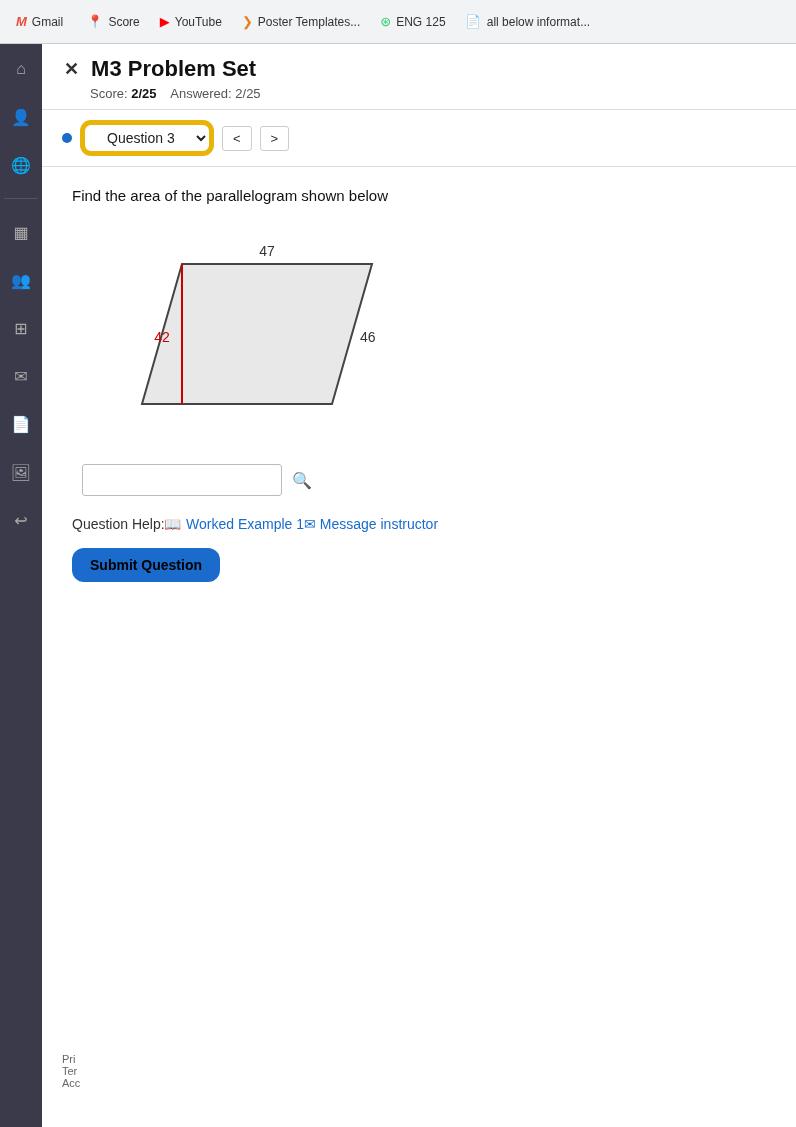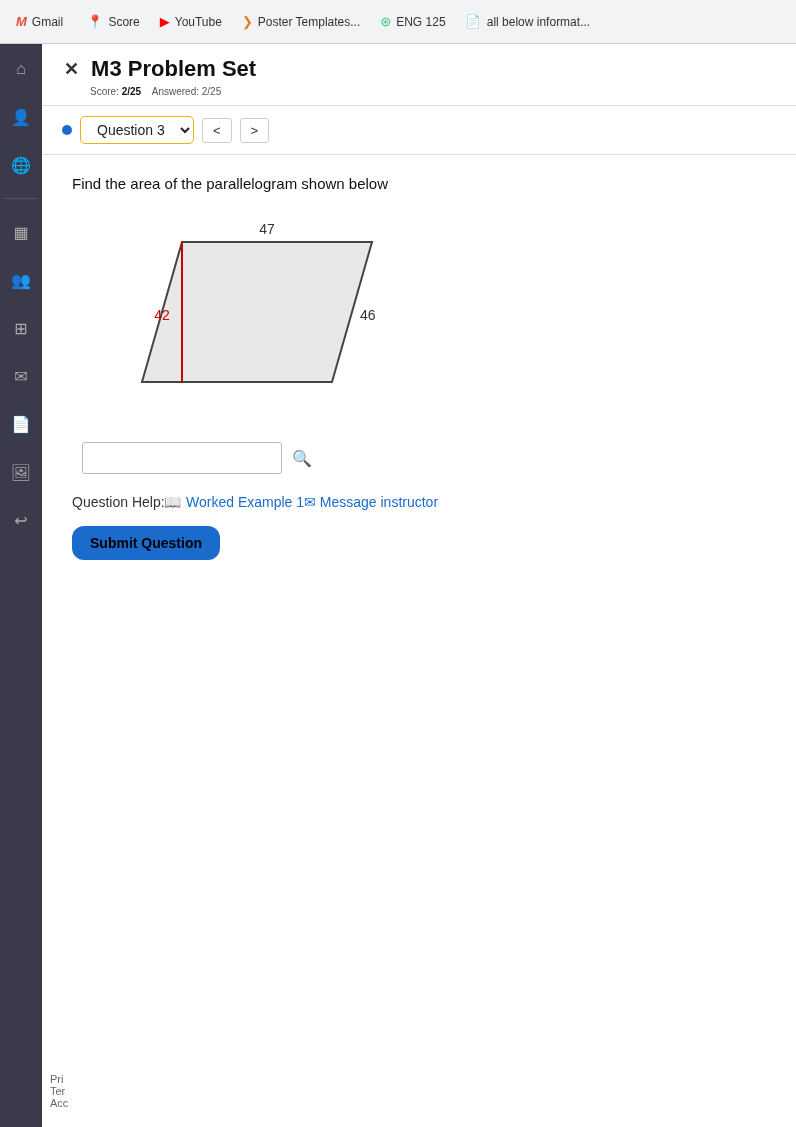--- a/index.html
+++ b/index.html
@@ -90,21 +90,21 @@
     .problem-title .close-x {
       background: none;
       border: none;
       font-size: 18px;
       font-weight: bold;
       color: #333;
       cursor: pointer;
       padding: 0 2px;
     }
     .problem-score {
-      font-size: 10px;
+      font-size: 13px;
       color: #555;
       margin-top: 4px;
       margin-left: 28px;
     }
     .score-val { font-weight: bold; color: #111; }
     .answered-val { color: #555; }
 
     
     .question-nav {
       display: flex;
@@ -115,23 +115,23 @@
     }
     .question-dot {
       width: 10px;
       height: 10px;
       border-radius: 50%;
       background: #1a6bcc;
       display: inline-block;
     }
     .question-select {
       font-size: 14px;
-      padding: 4px 12px;
-      border: 1px solid #eab308;
-      border-radius: 5px;
+      padding: 4px 18px;
+      border: 5px solid #eab308;
+      border-radius: 11px;
       background: #fff;
       cursor: pointer;
       color: #222;
     }
     .nav-arrow {
       background: none;
       border: 1px solid #ccc;
       padding: 4px 10px;
       cursor: pointer;
       font-size: 13px;
@@ -139,21 +139,21 @@
       color: #333;
     }
 
     
     .question-content {
       padding: 20px 30px;
     }
     .question-prompt {
       font-size: 15px;
       color: #111;
-      margin-bottom: 20px;
+      margin-bottom: 30px;
     }
 
     
     .diagram-container {
       position: relative;
       width: 280px;
       height: 210px;
       margin: 10px 0 20px 40px;
     }
     .diagram-container svg {
@@ -209,23 +209,23 @@
       padding: 9px 18px;
       font-size: 14px;
       font-weight: bold;
       border-radius: 12px;
       cursor: pointer;
     }
 
     
     .footer-area {
       position: absolute;
-      bottom: 8px;
+      bottom: 28px;
       left: 42px;
-      padding: 10px 8px;
+      padding: 10px 20px;
       font-size: 11px;
       color: #666;
     }
 
     
     .avatar-circle {
       position: absolute;
       bottom: 20px;
       left: 4px;
       width: 36px;

